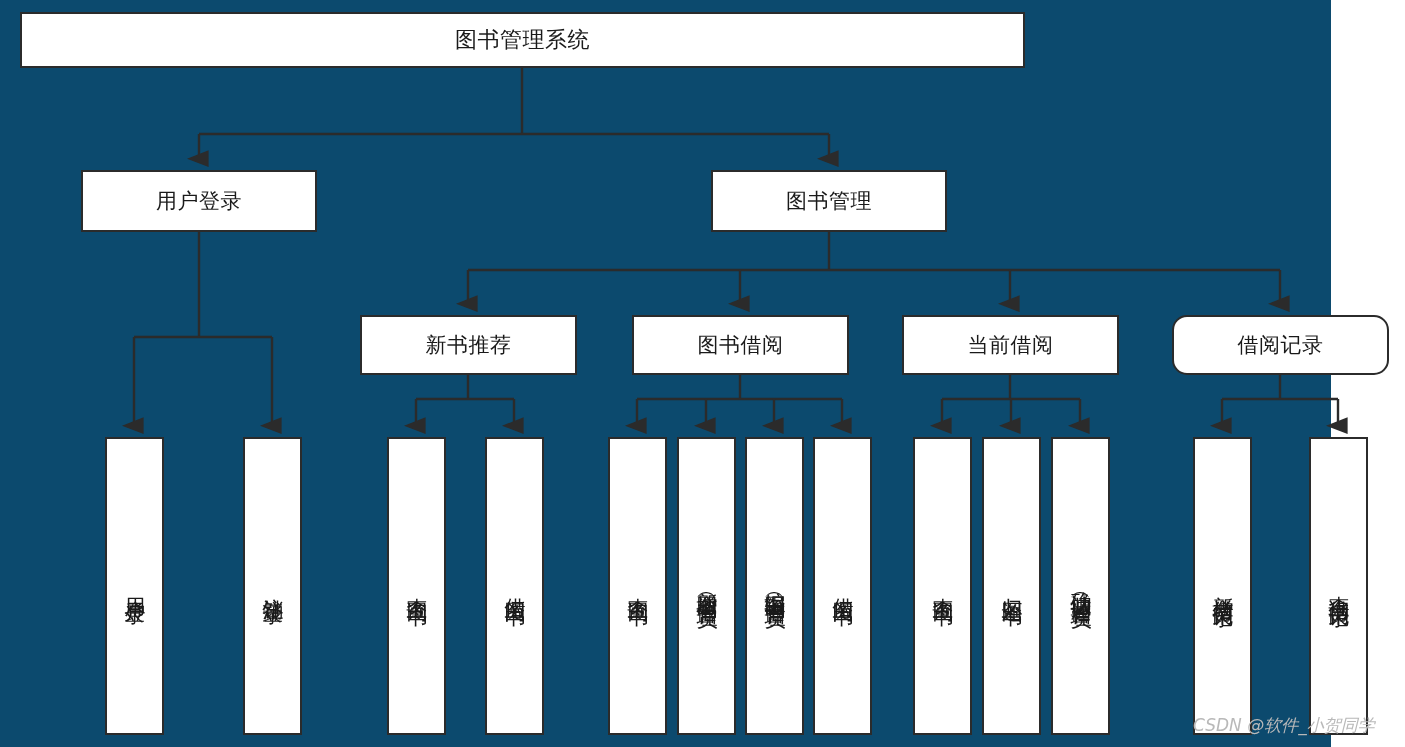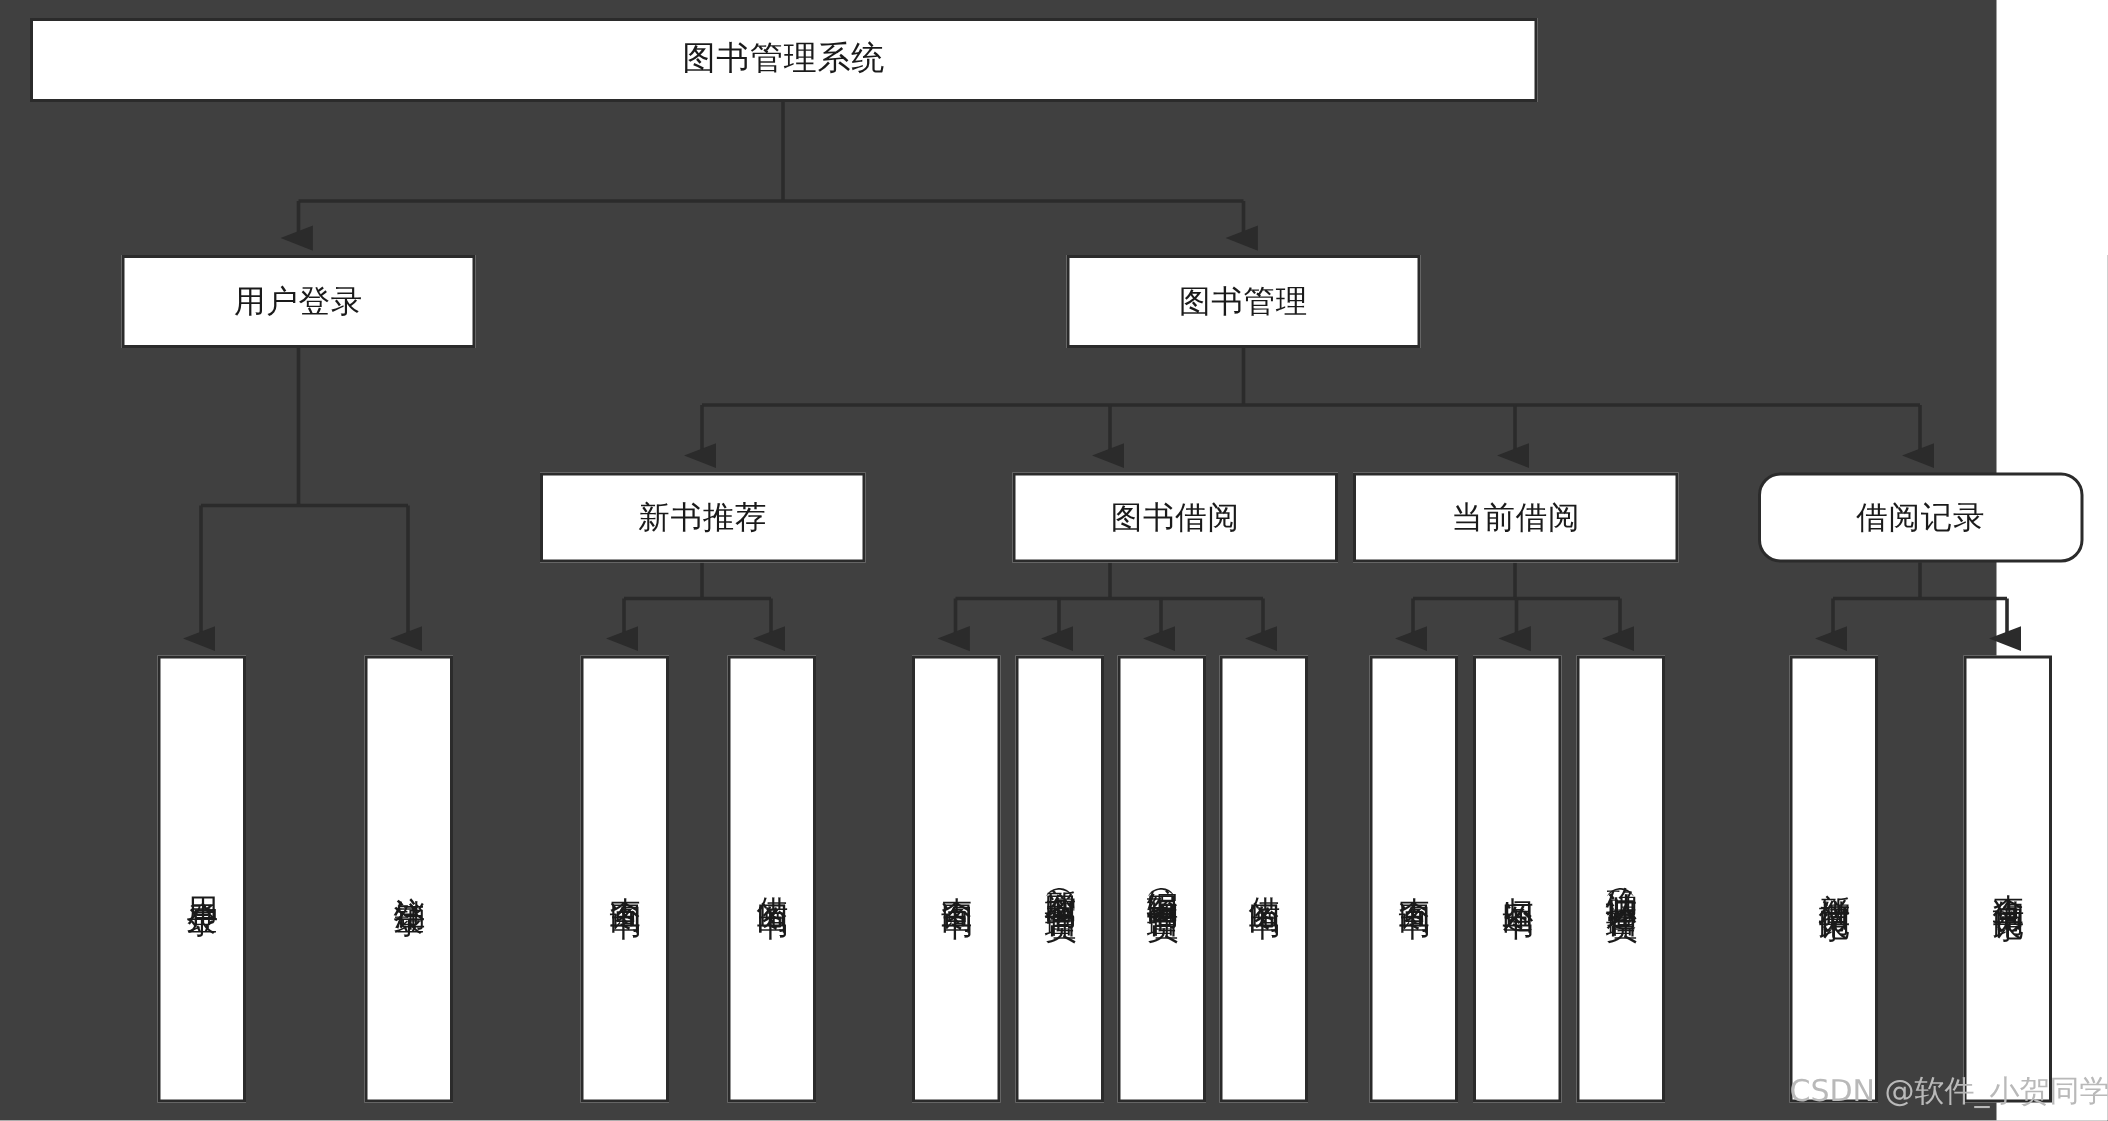--- a/index.html
+++ b/index.html
@@ -10,21 +10,21 @@
   body {
     width: 1405px;
     height: 747px;
     font-family: "DejaVu Sans", "Liberation Sans", sans-serif;
     overflow: hidden;
   }
   #diagram-root {
     position: relative;
     width: 1331px;
     height: 747px;
-    background: #404040;
+    background: #0c4a6e;
   }
   svg.edges {
     position: absolute;
     left: 0; top: 0;
     width: 1405px;
     height: 747px;
     pointer-events: none;
   }
   .node {
     position: absolute;
@@ -56,23 +56,24 @@
   .node.vertical .node-label {
     writing-mode: vertical-rl;
     text-orientation: upright;
     font-size: 21px;
     letter-spacing: 2.5px;
     line-height: 1;
   }
   .watermark {
     position: absolute;
     color: #b9b9b9;
-    font-size: 20px;
+    font-size: 17px;
     white-space: nowrap;
     font-family: "DejaVu Sans", "Liberation Sans", sans-serif;
+    font-style: italic;
   }
 </style>
 </head>
 <body>
 
 <div id="diagram-root">
 
   <svg class="edges" viewBox="0 0 1405 747">
     <defs>
       <marker id="arrow" markerWidth="10" markerHeight="10" refX="3.2" refY="4" orient="auto" markerUnits="strokeWidth">
@@ -130,21 +131,21 @@
   <div class="node horizontal" style="left:81px; top:170px; width:236px; height:62px;">
     <span class="node-label">用户登录</span>
   </div>
   <div class="node horizontal" style="left:360px; top:315px; width:217px; height:60px;">
     <span class="node-label">新书推荐</span>
   </div>
 
   <div class="node horizontal" style="left:711px; top:170px; width:236px; height:62px;">
     <span class="node-label">图书管理</span>
   </div>
-  <div class="node horizontal" style="left:632px; top:315px; width:217px; height:60px;margin-left:43px;">
+  <div class="node horizontal" style="left:632px; top:315px; width:217px; height:60px;">
     <span class="node-label">图书借阅</span>
   </div>
   <div class="node horizontal" style="left:902px; top:315px; width:217px; height:60px;">
     <span class="node-label">当前借阅</span>
   </div>
   <div class="node horizontal" style="left:1172px; top:315px; width:217px; height:60px;border-radius:15px;">
     <span class="node-label">借阅记录</span>
   </div>
 
   <div class="node vertical" style="left:105px; top:437px; width:59px; height:298px;">

